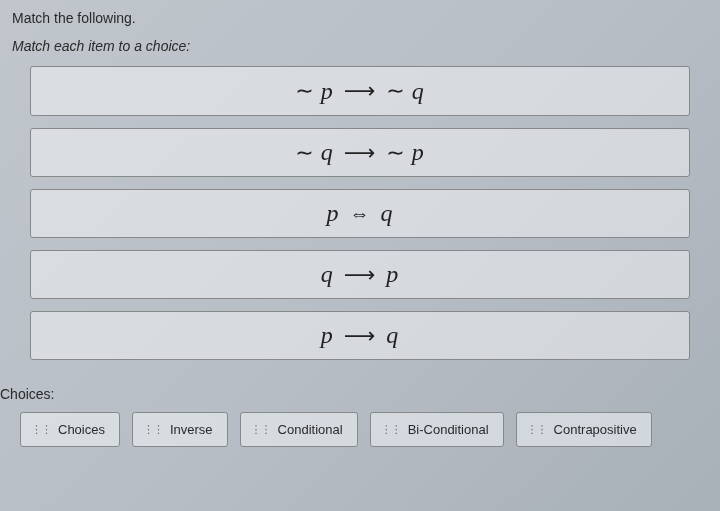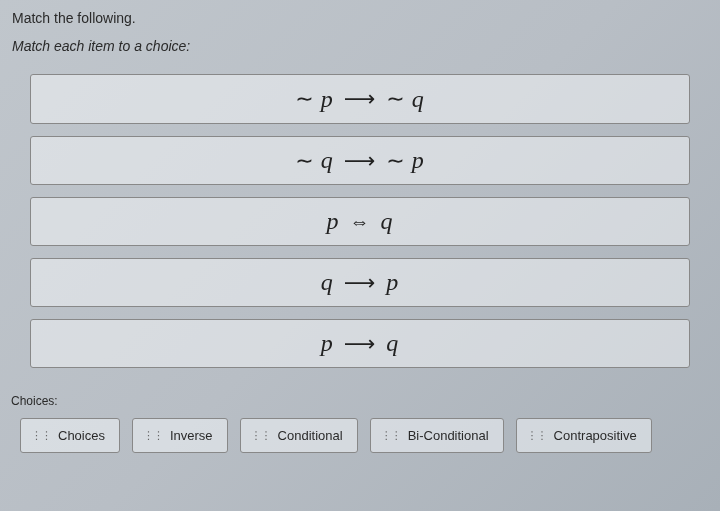--- a/index.html
+++ b/index.html
@@ -15,21 +15,21 @@
       color: #2a2a2a;
       overflow: hidden;
       position: relative;
     }
     .page-title {
       padding: 10px 12px 4px;
       font-size: 14px;
       font-weight: 400;
     }
     .subtitle {
-      padding: 8px 12px 20px;
+      padding: 8px 12px 12px;
       font-size: 14px;
       font-style: italic;
     }
     .items-container {
       padding: 0 30px;
     }
     .item-box {
       background: rgba(245,248,250,0.5);
       border: 1px solid #888;
       border-radius: 3px;
@@ -57,22 +57,22 @@
     .tilde {
       font-style: normal;
       font-size: 22px;
       margin-right: -4px;
     }
     .dblarrow {
       font-style: normal;
       font-size: 20px;
     }
     .choices-label {
-      padding: 14px 11px 10px;
-      font-size: 12px;
+      padding: 14px 0 10px;
+      font-size: 14px;
     }
     .choices-container {
       display: flex;
       gap: 12px;
       padding: 0 20px;
     }
     .choice-chip {
       background: rgba(240,244,248,0.55);
       border: 1px solid #888;
       border-radius: 3px;

